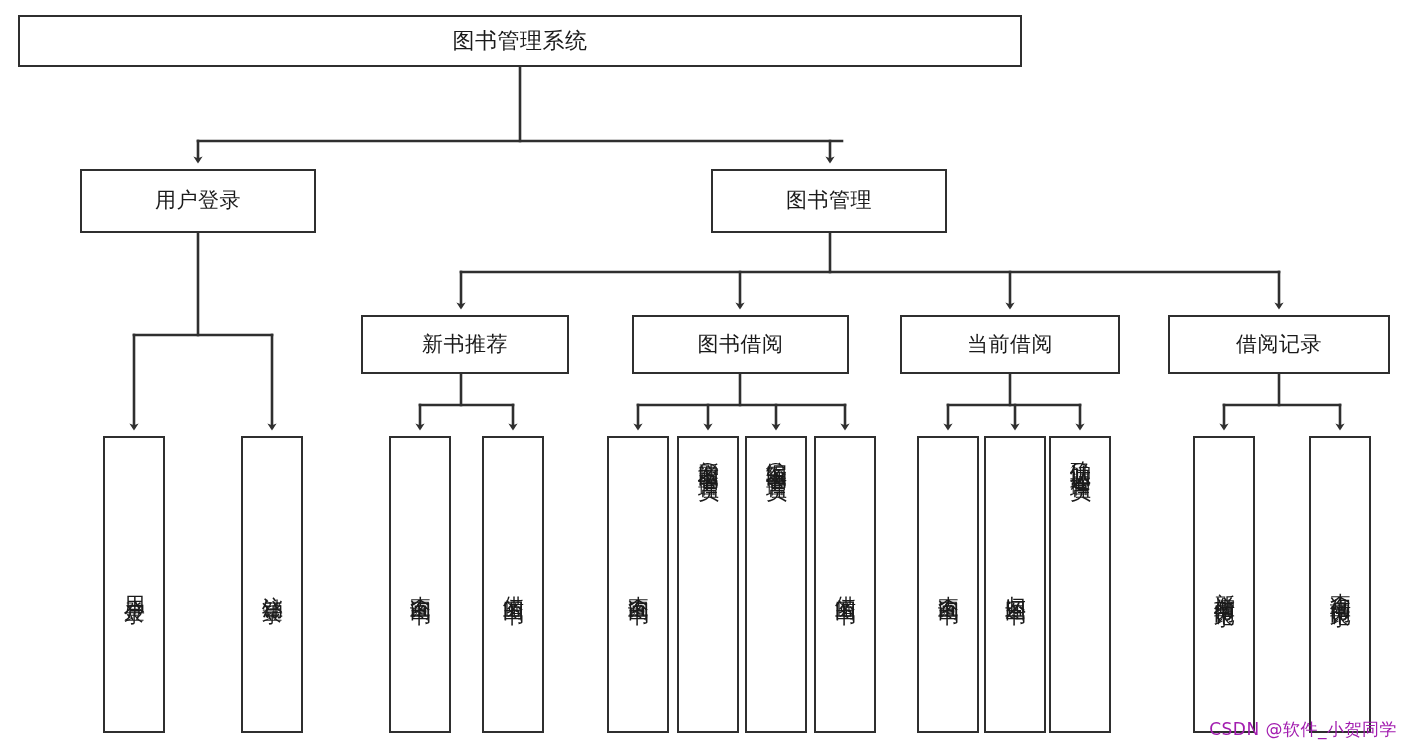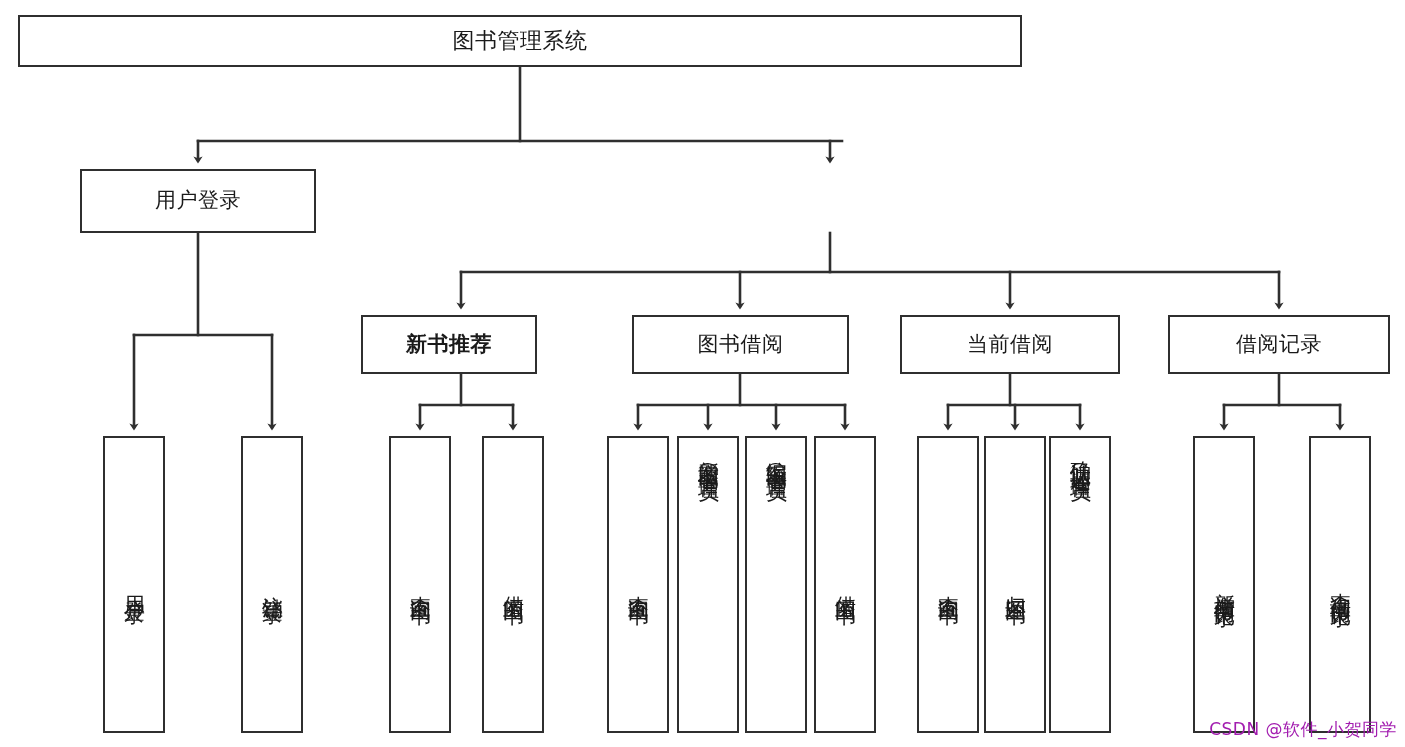--- a/index.html
+++ b/index.html
@@ -134,22 +134,25 @@
     </g>
   </svg>
 
   <div class="node horiz root" style="left:18px; top:15px; width:1004px; height:52px;justify-content:center;">
     <span class="node-label">图书管理系统</span>
   </div>
 
   <div class="node horiz" style="left:80px; top:169px; width:236px; height:64px;">
     <span class="node-label">用户登录</span>
   </div>
-
-  <div class="node horiz" style="left:361px; top:315px; width:176px; height:59px;font-weight:bold;">
+  <div class="node horiz" style="left:711px; top:169px; width:236px; height:64px;">
+    <span class="node-label">图书管理</span>
+  </div>
+
+  <div class="node horiz" style="left:361px; top:315px; width:208px; height:59px;">
     <span class="node-label">新书推荐</span>
   </div>
   <div class="node horiz" style="left:900px; top:315px; width:220px; height:59px;">
     <span class="node-label">当前借阅</span>
   </div>
   <div class="node horiz" style="left:632px; top:315px; width:217px; height:59px;">
     <span class="node-label">图书借阅</span>
   </div>
   <div class="node horiz" style="left:1168px; top:315px; width:222px; height:59px;">
     <span class="node-label">借阅记录</span>

